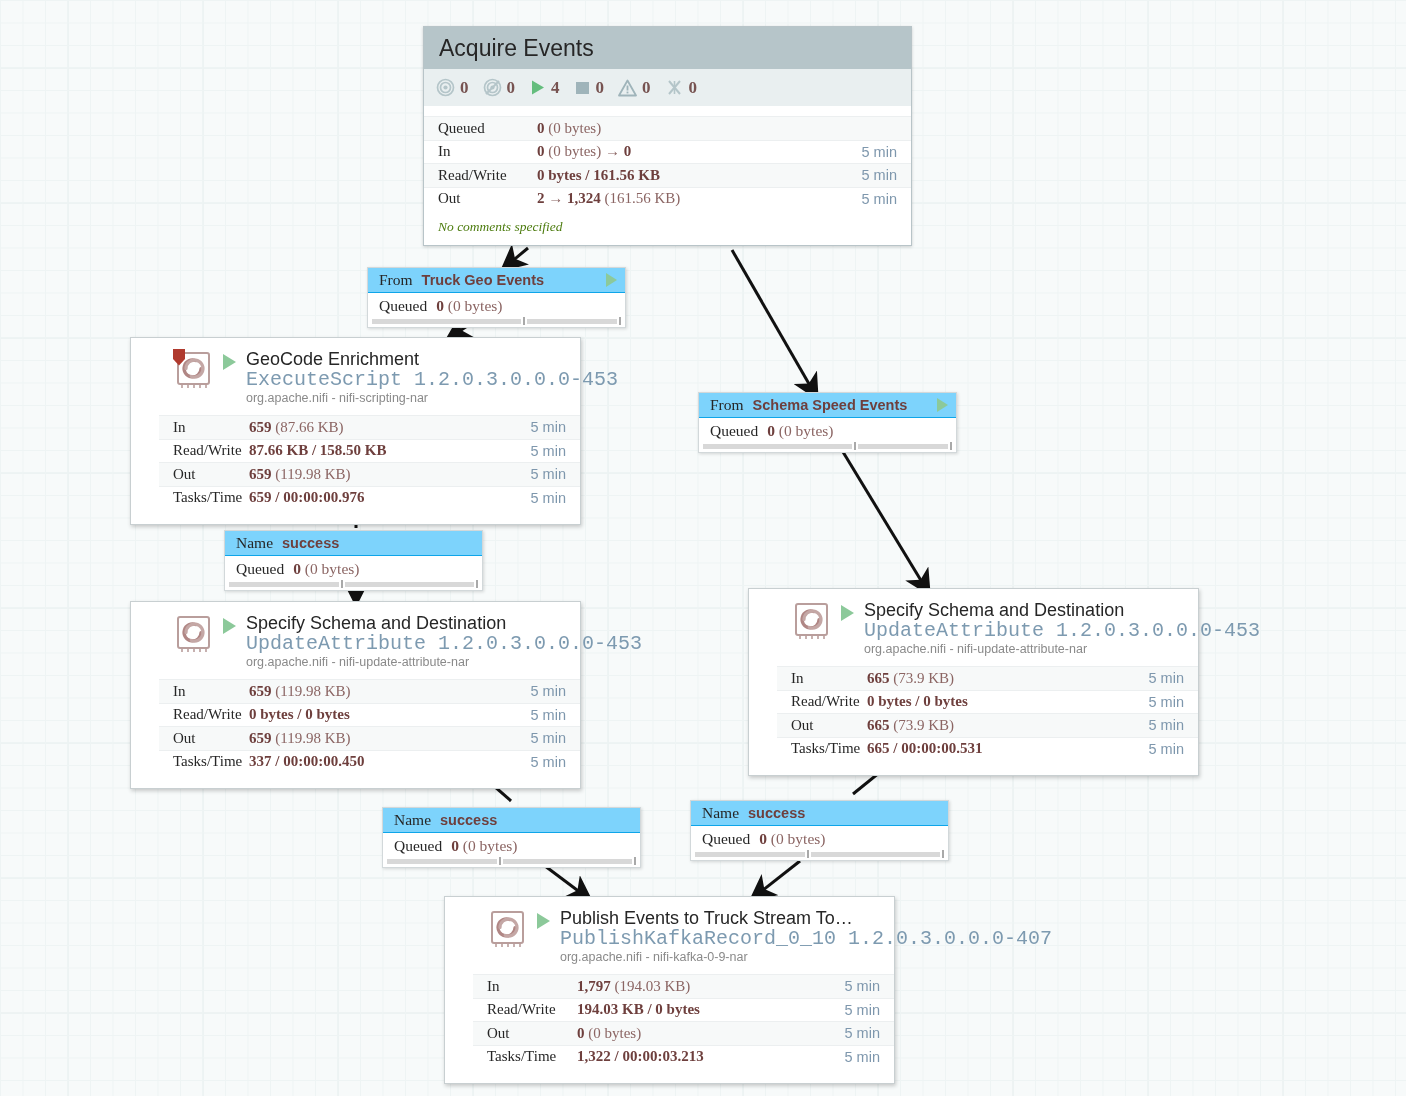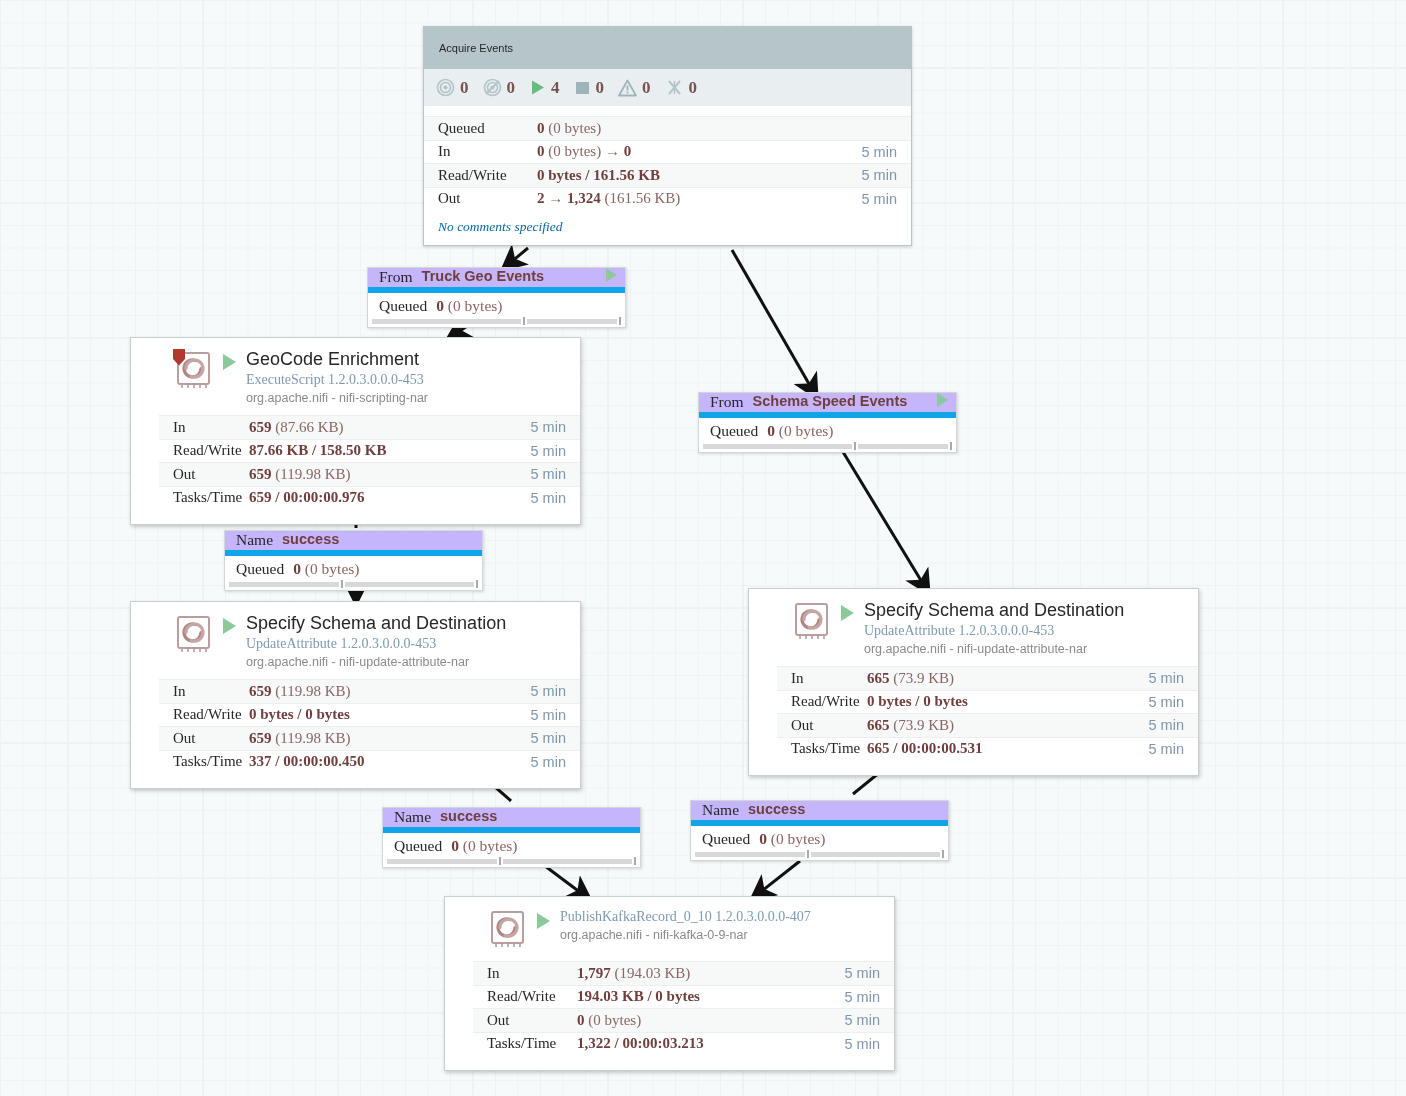--- a/index.html
+++ b/index.html
@@ -34,21 +34,21 @@
     position: absolute;
     background: #ffffff;
     border: 1px solid #b8c4c8;
     box-shadow: 0 1px 3px rgba(0,0,0,0.18);
   }
   .pg-header {
     background: #b6c5c9;
     height: 42px;
     display: flex; align-items: center;
     padding: 0 0 0 15px;
-    font-size: 11px;
+    font-size: 23px;
     color: #262626;
     font-family: "Liberation Sans", sans-serif;
   }
   .pg-statusbar {
     background: #e9eff0;
     height: 38px;
     display: flex; align-items: center;
     padding: 0 0 0 12px;
     gap: 5px;
     border-bottom: 1px solid #ffffff;
@@ -56,21 +56,21 @@
   .pg-stat { display: flex; align-items: center; gap: 5px; margin-right: 9px; }
   .pg-stat .cnt {
     font-size: 17px; font-weight: bold; color: #775351;
     font-family: "Liberation Serif", serif;
   }
   .pg-spacer { height: 9px; background: #ffffff; }
   .pg-comment {
     font-family: "Liberation Serif", serif;
     font-style: italic;
     font-size: 13.5px;
-    color: #0369a1;
+    color: #4d7c0f;
     padding: 9px 0 10px 14px;
   }
 
   
   .srow {
     display: flex; align-items: center;
     height: 23.5px;
     font-family: "Liberation Serif", serif;
     font-size: 15px;
     border-top: 1px solid #eceff0;
@@ -109,41 +109,41 @@
     flex: 0 0 auto;
   }
   .proc-titles { min-width: 0; padding-top: 0px; }
   .proc-name {
     font-size: 18px; color: #262626;
     white-space: nowrap; overflow: hidden;
     font-family: "Liberation Sans", sans-serif;
     line-height: 22px;
   }
   .proc-type {
-    font-size: 14px; color: #7d9ab0;
+    font-size: 20px; color: #7d9ab0;
     white-space: nowrap; line-height: 20px;
-    font-family: Liberation Serif, serif;
+    font-family: Liberation Mono, monospace;
   }
   .proc-bundle {
     font-size: 12.5px; color: #8a8a8a;
     white-space: nowrap; line-height: 17px;
     font-family: "Liberation Sans", sans-serif;
   }
 
   
   .conn {
     position: absolute;
     background: #ffffff;
     border: 1px solid #d2d8da;
     box-shadow: 1px 1px 3px rgba(0,0,0,0.15);
   }
   .conn-top {
-    display: flex; 
-    height: 25px; background: #c4b5fd;
-    border-bottom: 6px solid #0ea5e9;
+    display: flex; align-items: center;
+    height: 25px; background: #7dd3fc;
+    border-bottom: 1px solid #0ea5e9;
     padding: 0 8px 0 11px;
     font-family: "Liberation Serif", serif;
     font-size: 15.5px; color: #262626;
   }
   .conn-top .kword { margin-right: 9px; }
   .conn-top .cname {
     font-weight: bold; color: #6e3f3d;
     font-family: "Liberation Sans", sans-serif;
     font-size: 14.5px;
   }
@@ -524,20 +524,21 @@
             <line x1="13" y1="36" x2="13" y2="40"></line>
             <line x1="19" y1="36" x2="19" y2="40"></line>
             <line x1="25" y1="36" x2="25" y2="40"></line>
             <line x1="31" y1="36" x2="31" y2="40"></line>
             <line x1="37" y1="36" x2="37" y2="40"></line>
           </g>
         </svg>
       </div>
       <div class="run-tri"></div>
       <div class="proc-titles">
+        <div class="proc-name">Publish Events to Truck Stream To…</div>
         <div class="proc-type">PublishKafkaRecord_0_10 1.2.0.3.0.0.0-407</div>
         <div class="proc-bundle">org.apache.nifi - nifi-kafka-0-9-nar</div>
       </div>
     </div>
     <div class="srow alt">
       <span class="lbl" style="width:104px;">In</span>
       <span class="val"><b>1,797</b> <span class="dim">(194.03 KB)</span></span>
       <span class="tm">5 min</span>
     </div>
     <div class="srow">

